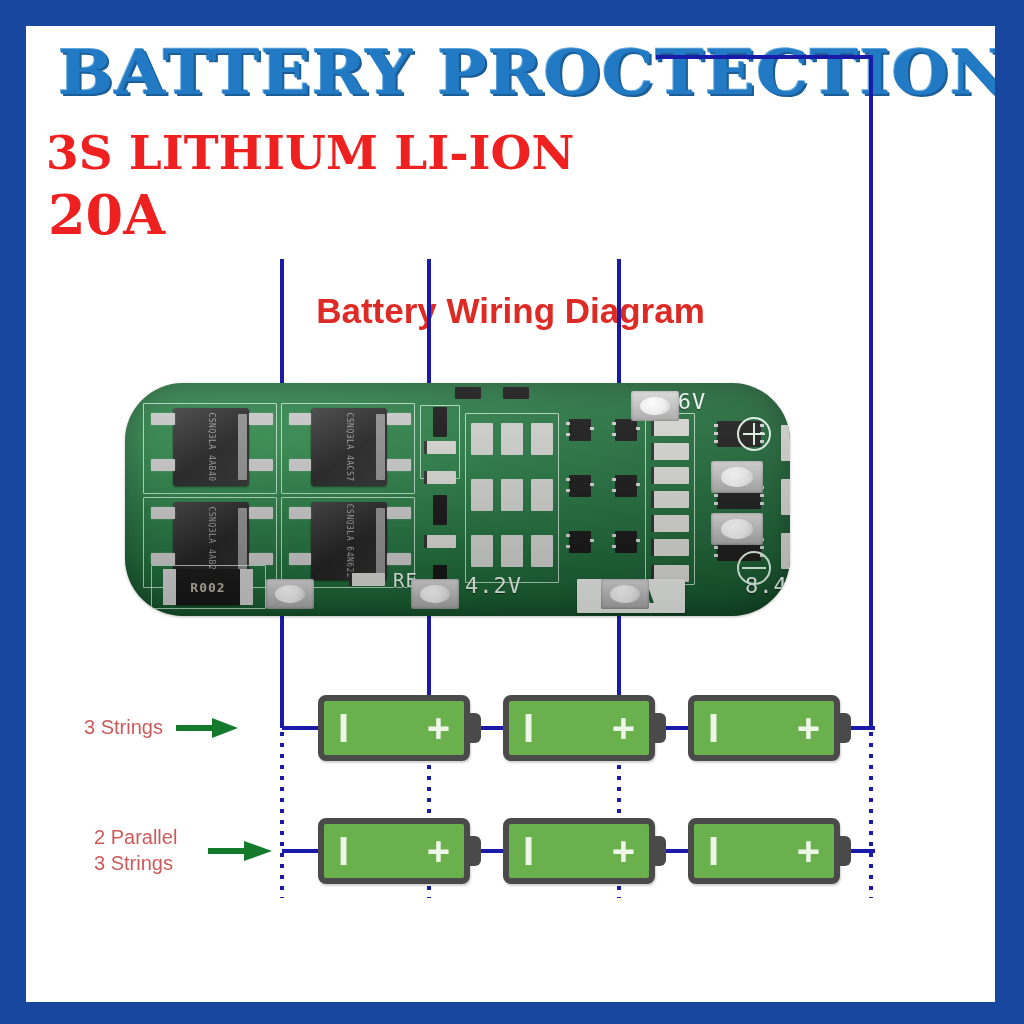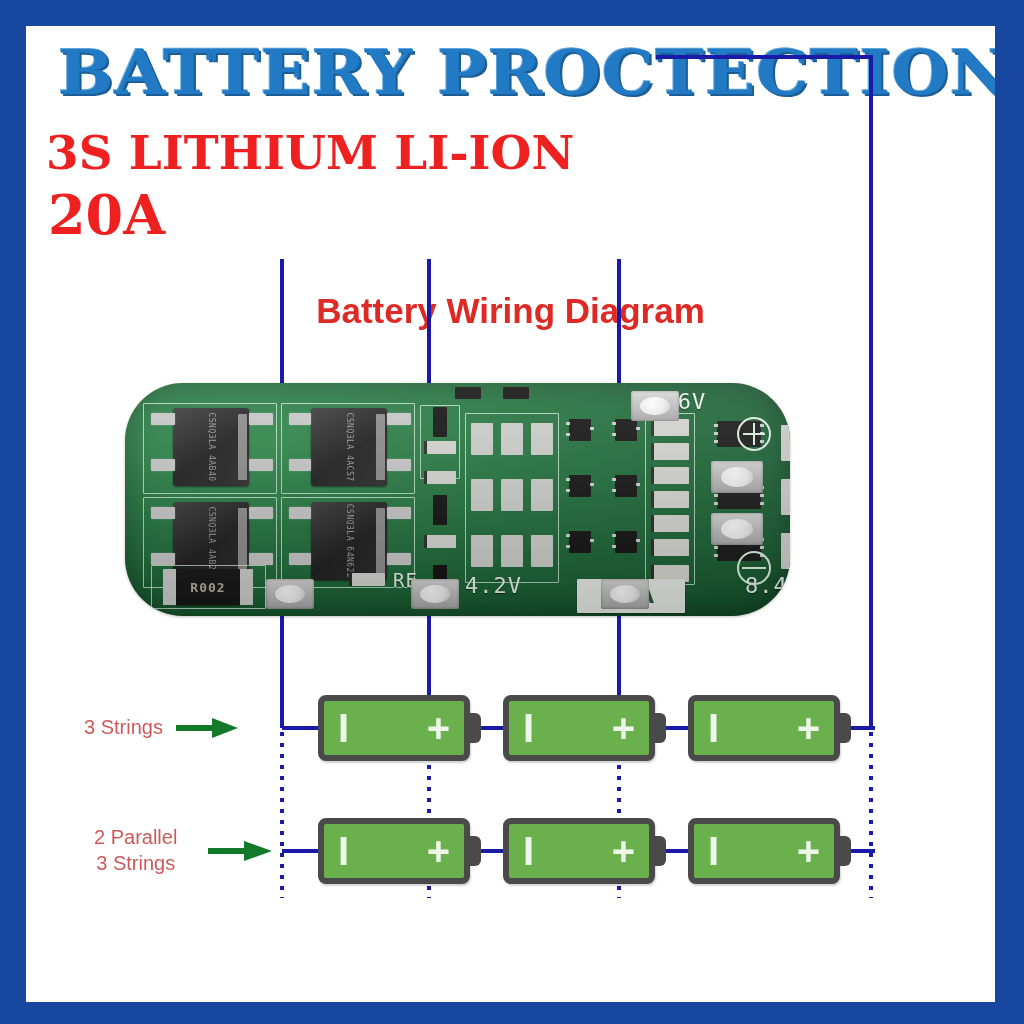--- a/index.html
+++ b/index.html
@@ -281,21 +281,21 @@
 
   
   .annot {
     position: absolute;
     color: #cd5a5a;
     font-family: "Liberation Sans", sans-serif;
     font-size: 20px;
     font-weight: normal;
     line-height: 1.32;
     white-space: pre-line;
-    text-align: center;
+    text-align: left;
   }
 </style>
 </head>
 <body>
 
 <div id="frame">
   <div id="inner-card">
 
     <div id="headline-block">
       <div id="title-main">BATTERY PROCTECTION</div>

